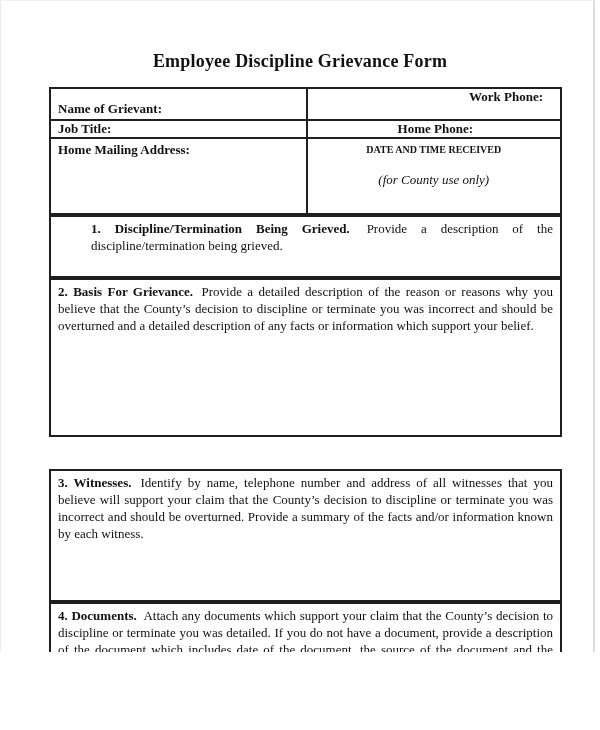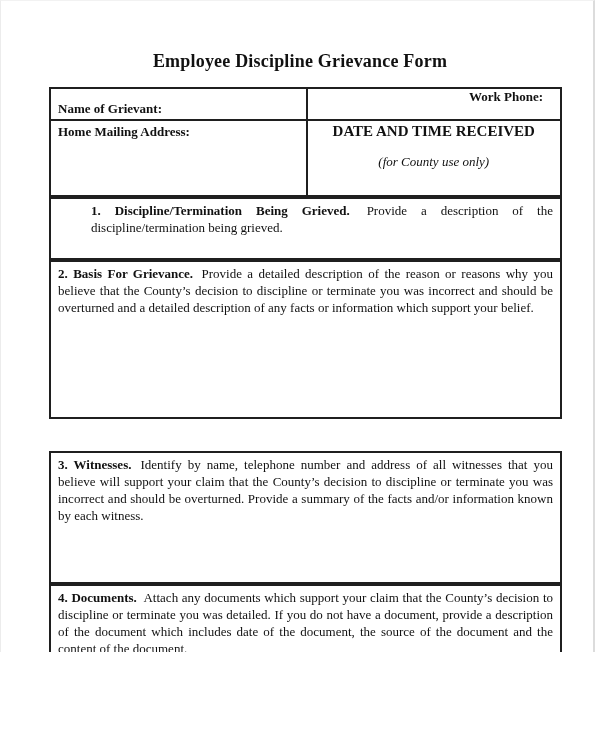--- a/index.html
+++ b/index.html
@@ -50,21 +50,21 @@
   .row + .row { border-top: 2px solid var(--bd, #1f1f1f); }
   .cell { font-size: 13px; }
   .cell-r { border-left: 2px solid var(--bd, #1f1f1f); flex-direction: column; }
   .r1 .cell { height: 30px; display: flex; align-items: flex-end; padding: 0 17px 2px 7px; }
   .r2 .cell { height: 16px; display: flex; align-items: center; padding: 0 4px 0 7px; }
   .r3 .cell { height: 74px; gap: 15px; }
   .lbl { font-weight: bold; white-space: nowrap; }
   .fill { flex: 1 1 auto; min-width: 8px; align-self: stretch; }
   .r3 .cell-l { display: flex; flex-direction: column; padding: 3px 7px 2px 7px; }
   .r3 .cell-r { display: flex; flex-direction: column; align-items: center; padding: 3px 6px 2px 6px; text-align: center; }
-  .dtr-title { font-weight: bold; font-size: 15px; line-height: 15px; }
+  .dtr-title { font-weight: bold; font-size: 10px; line-height: 15px; }
   .dtr-sub { font-style: italic; font-size: 13px; line-height: 15px; }
   .area { flex: 1 1 auto; width: 100%; }
   .sec {
     border: 2px solid var(--bd, #1f1f1f);
     border-top-width: 2px;
     display: flex;
     flex-direction: column;
     padding: 3px 7px 0 7px;
     background: #ffffff;
   }
@@ -95,20 +95,30 @@
         <div class="cell cell-l">
           <span class="lbl">Name of Grievant:</span>
           <span class="fill"></span>
         </div>
         <div class="cell cell-r">
           <span class="lbl">Work Phone:</span>
           <span class="fill"></span>
         </div>
       </div>
 
+      <div class="row r2">
+        <div class="cell cell-l">
+          <span class="lbl">Job Title:</span>
+          <span class="fill"></span>
+        </div>
+        <div class="cell cell-r">
+          <span class="lbl">Home Phone:</span>
+          <span class="fill"></span>
+        </div>
+      </div>
 
       <div class="row r3">
         <div class="cell cell-l">
           <span class="lbl">Home Mailing Address:</span>
           <div class="area"></div>
         </div>
         <div class="cell cell-r">
           <span class="dtr-title">DATE AND TIME RECEIVED</span>
           <span class="dtr-sub">(for County use only)</span>
           <div class="area"></div>

